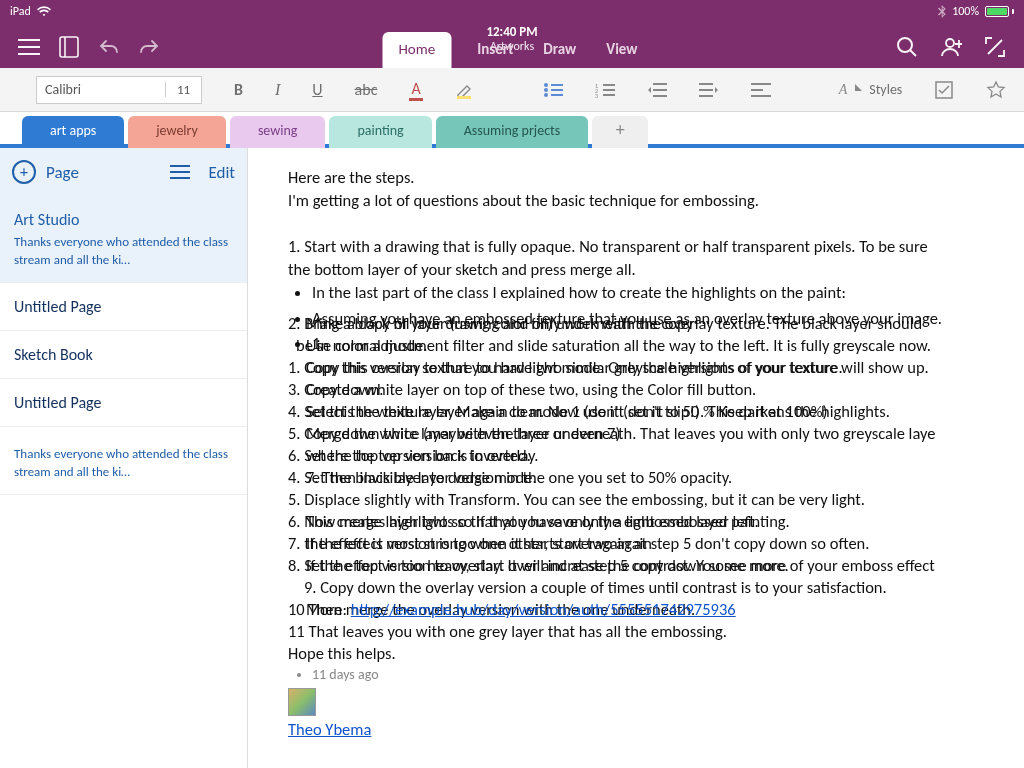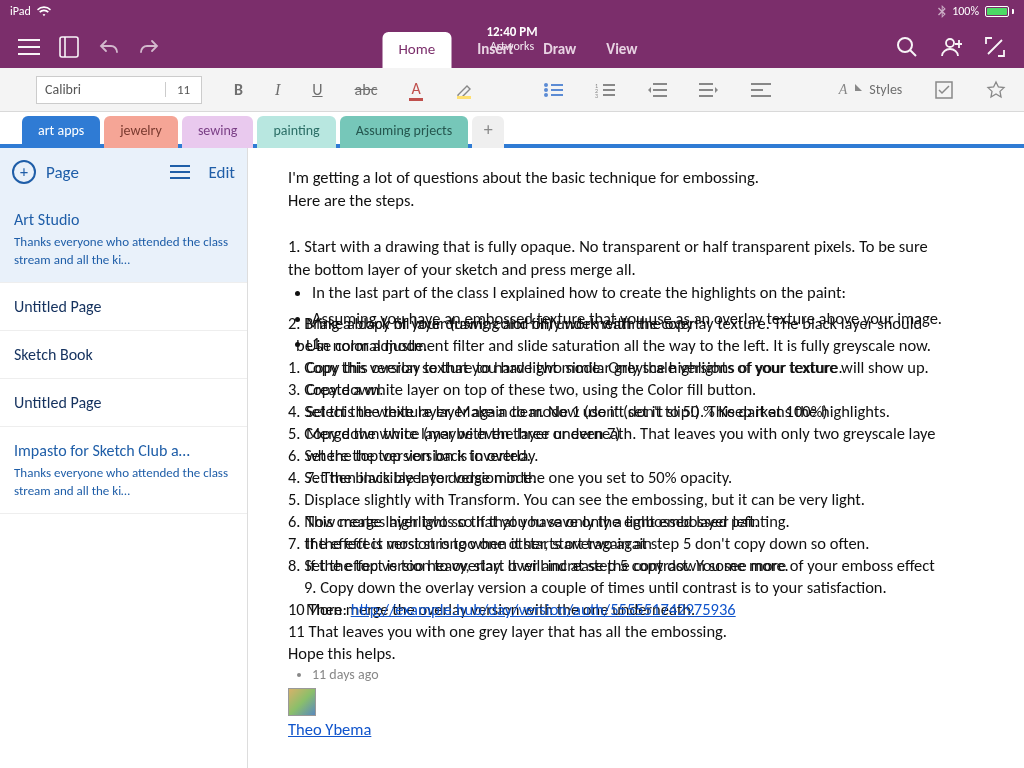--- a/index.html
+++ b/index.html
@@ -30,21 +30,21 @@
   .fmt { height:44px; background:#f4f4f4; border-bottom:1px solid #d9d9d9; display:flex; align-items:center; gap:32px; padding:0 24px 0 36px; color:#6f6f6f;}
   .font-box { display:flex; align-items:center; border:1px solid #ccc; background:#fff; height:28px;}
   .font-name { width:128px; padding:0 8px; font-size:14px; color:#555;}
   .font-size { width:36px; border-left:1px solid #ccc; text-align:center; font-size:13px; color:#555;}
   .fmt-btn { width:28px; height:28px; display:flex; align-items:center; justify-content:center; font-size:16px;}
   .fmt-sep { width:1px; height:24px; background:#ddd; margin:0 2px;}
   .styles-btn { display:flex; align-items:center; gap:6px; font-size:14px;}
 
   
   .sections { height:36px; background:#fff; border-bottom:4px solid #2f7bd4; display:flex; align-items:flex-end; padding-left:22px; gap:4px;}
-  .sec-tab { height:32px; padding:0 16px; display:flex; align-items:center; font-size:14px; color:#333; border-radius:6px 6px 0 0; position:relative; bottom:-4px; border-bottom:4px solid transparent;}
+  .sec-tab { height:32px; padding:0 28px; display:flex; align-items:center; font-size:14px; color:#333; border-radius:6px 6px 0 0; position:relative; bottom:-4px; border-bottom:4px solid transparent;}
   .sec-tab.active { color:#fff; font-weight:500;}
   .add-tab { width:28px; display:flex; align-items:center; justify-content:center; color:#888; font-size:18px;}
 
   
   .main { display:flex; height: calc(768px - 22px - 46px - 44px - 36px); }
 
   
   .pagelist { width:248px; border-right:1px solid #ddd; background:#fff; display:flex; flex-direction:column;}
   .pl-header { height:48px; background:#e9f1fa; display:flex; align-items:center; padding:0 12px; gap:10px; color:#1f5ea8; font-size:17px;}
   .pl-plus { width:24px; height:24px; border:2px solid #1f5ea8; border-radius:50%; display:flex; align-items:center; justify-content:center; font-size:16px; line-height:1;}
@@ -274,30 +274,29 @@
         <div class="pl-item">
           <div class="pl-title black">Untitled Page</div>
         </div>
         <div class="pl-item">
           <div class="pl-title black">Sketch Book</div>
         </div>
         <div class="pl-item">
           <div class="pl-title black">Untitled Page</div>
         </div>
         <div class="pl-item">
-          <div class="pl-title">Impasto for Sketch Club a…</div>
           <div class="pl-sub">Thanks everyone who attended the class stream and all the ki…</div>
         </div>
       </div>
   </div>
 
   <div class="content">
     <div id="layer1">
+        <div>Here are the steps.</div>
         <div>I'm getting a lot of questions about the basic technique for embossing.</div>
-        <div>Here are the steps.</div>
         <div>&nbsp;</div>
         <div>1. Start with a drawing that is fully opaque. No transparent or half transparent pixels. To be sure</div>
         <div>the bottom layer of your sketch and press merge all.</div>
       </div>
     <ul class="bul" id="bul1">
         <li>In the last part of the class I explained how to create the highlights on the paint:</li>
         <li>Assuming you have an embossed texture that you use as an overlay texture above your image.</li>
         <li style="position: relative;"><span>1. </span></li>
       </ul>
 

